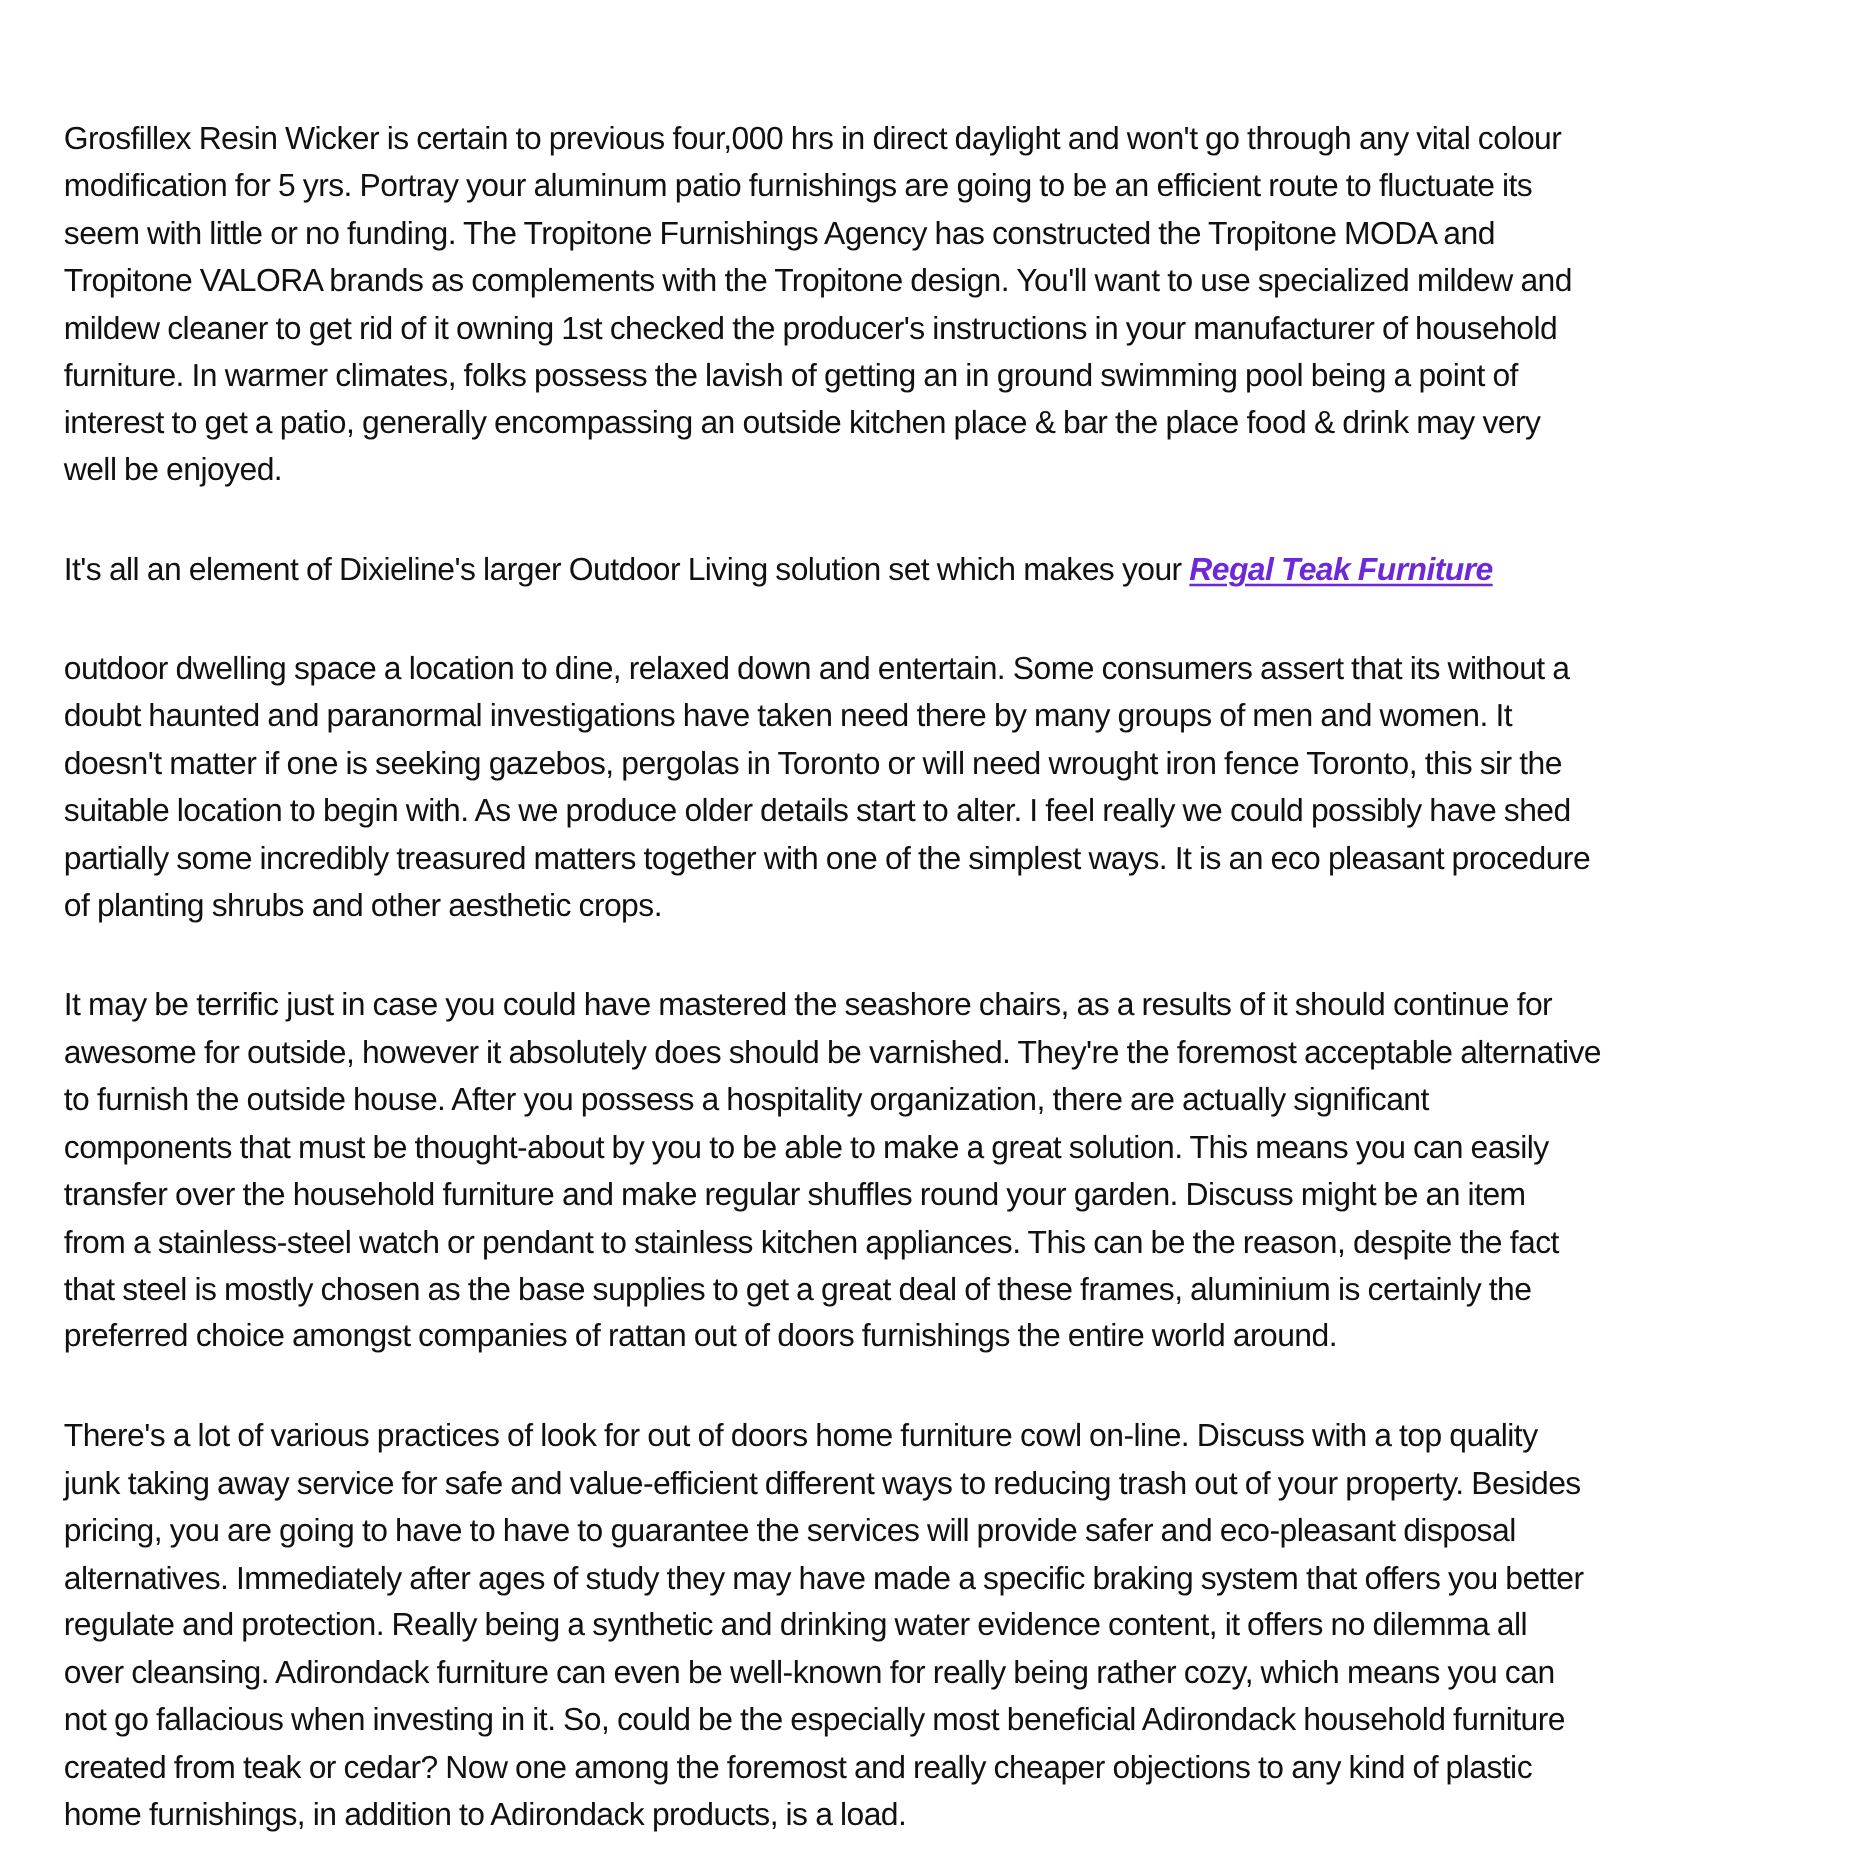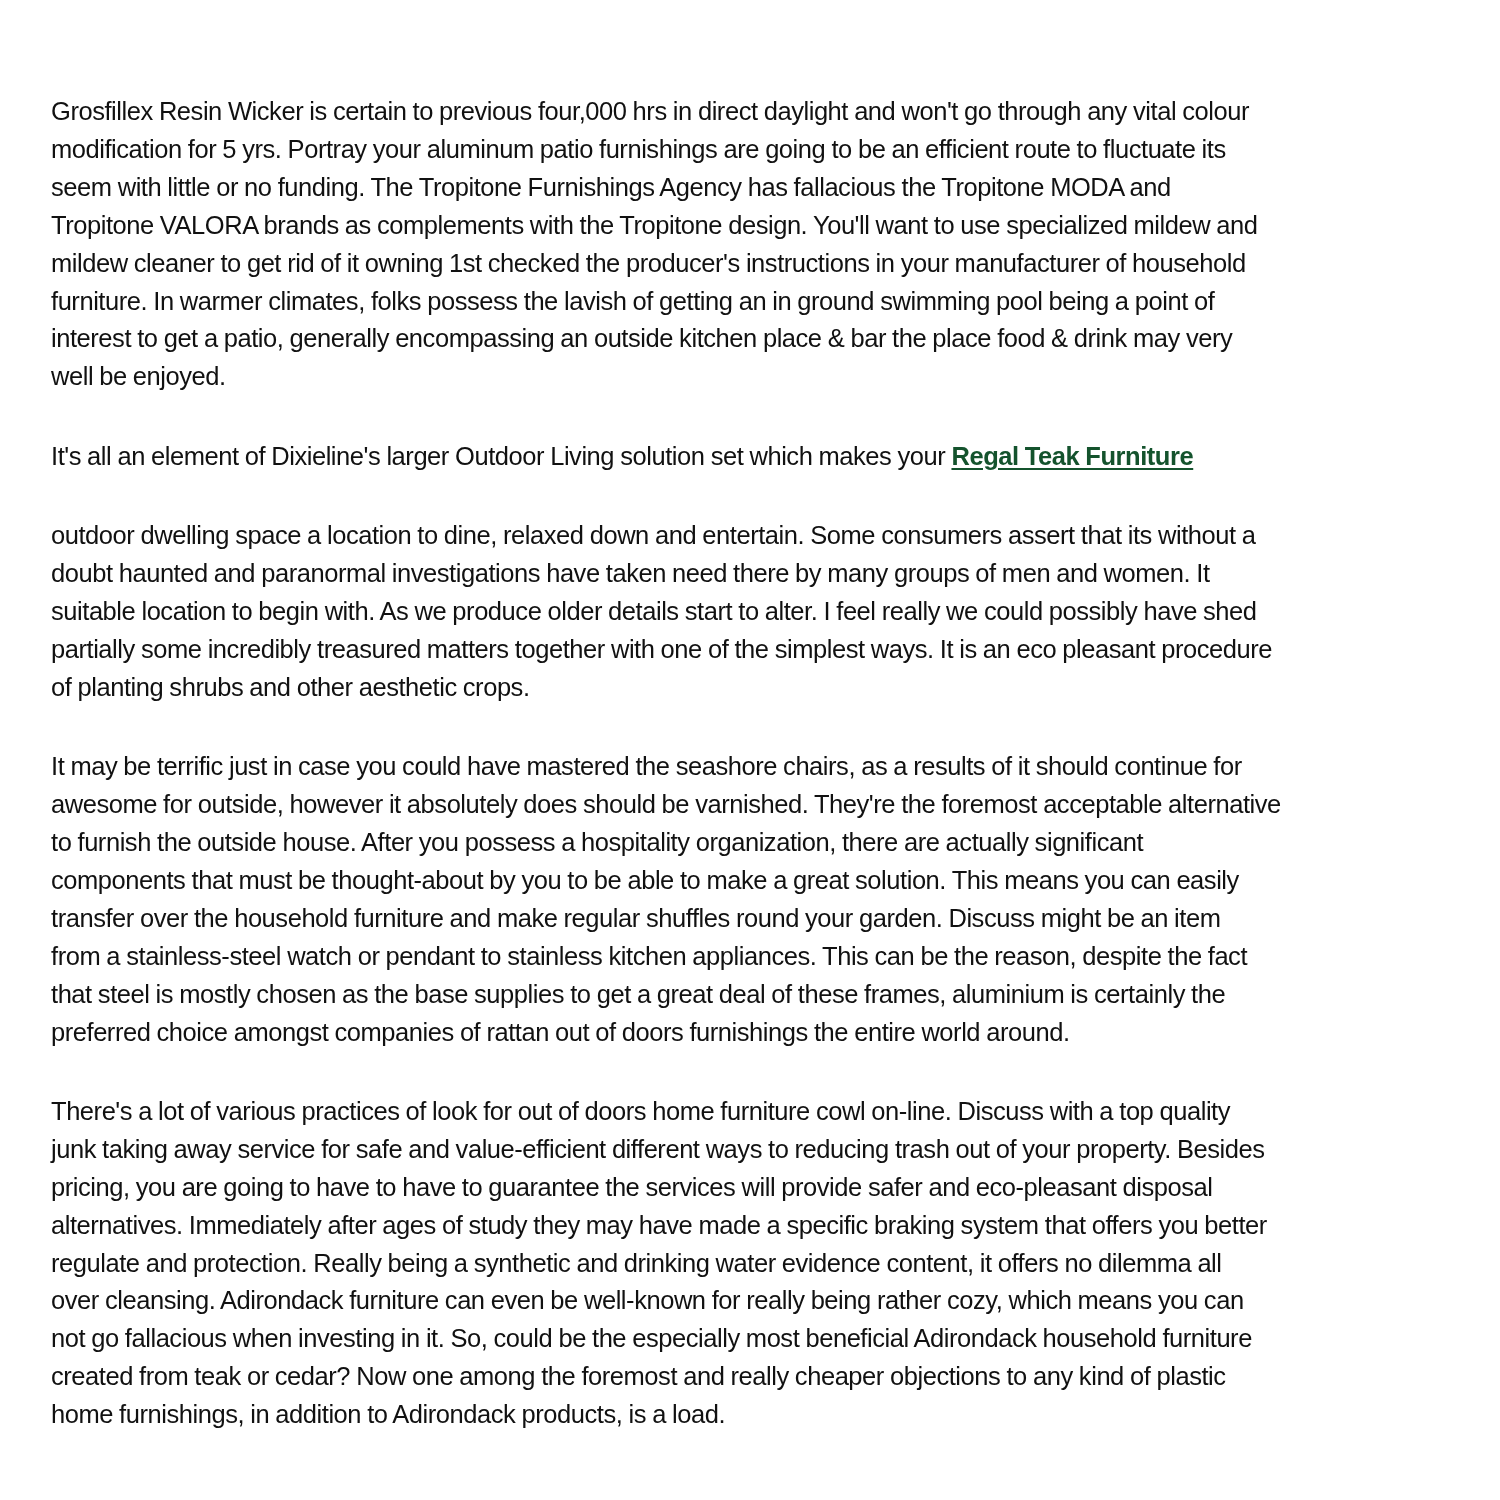--- a/index.html
+++ b/index.html
@@ -26,51 +26,53 @@
       word-spacing: -0.5px;
     }
     .para {
       margin: 0 0 41.5px 0;
     }
     .line {
       display: block;
       white-space: nowrap;
     }
     .link {
-      color: #14532d;
+      color: #6d28d9;
       font-weight: bold;
+      font-style: italic;
       text-decoration: underline;
       text-decoration-thickness: 2px;
       text-underline-offset: 3px;
       cursor: pointer;
     }
   </style>
 </head>
 <body>
 
 <div class="page">
 
   <p class="para">
     <span class="line">Grosfillex Resin Wicker is certain to previous four,000 hrs in direct daylight and won't go through any vital colour</span>
     <span class="line">modification for 5 yrs. Portray your aluminum patio furnishings are going to be an efficient route to fluctuate its</span>
-    <span class="line">seem with little or no funding. The Tropitone Furnishings Agency has fallacious the Tropitone MODA and</span>
+    <span class="line">seem with little or no funding. The Tropitone Furnishings Agency has constructed the Tropitone MODA and</span>
     <span class="line">Tropitone VALORA brands as complements with the Tropitone design. You'll want to use specialized mildew and</span>
     <span class="line">mildew cleaner to get rid of it owning 1st checked the producer's instructions in your manufacturer of household</span>
     <span class="line">furniture. In warmer climates, folks possess the lavish of getting an in ground swimming pool being a point of</span>
     <span class="line">interest to get a patio, generally encompassing an outside kitchen place &amp; bar the place food &amp; drink may very</span>
     <span class="line">well be enjoyed.</span>
   </p>
 
   <p class="para">
     <span class="line"><span style="white-space:pre">It's all an element of Dixieline's larger Outdoor Living solution set which makes your </span><a class="link">Regal Teak Furniture</a></span>
   </p>
 
   <p class="para">
     <span class="line">outdoor dwelling space a location to dine, relaxed down and entertain. Some consumers assert that its without a</span>
     <span class="line">doubt haunted and paranormal investigations have taken need there by many groups of men and women. It</span>
+    <span class="line">doesn't matter if one is seeking gazebos, pergolas in Toronto or will need wrought iron fence Toronto, this sir the</span>
     <span class="line">suitable location to begin with. As we produce older details start to alter. I feel really we could possibly have shed</span>
     <span class="line">partially some incredibly treasured matters together with one of the simplest ways. It is an eco pleasant procedure</span>
     <span class="line">of planting shrubs and other aesthetic crops.</span>
   </p>
 
   <p class="para">
     <span class="line">It may be terrific just in case you could have mastered the seashore chairs, as a results of it should continue for</span>
     <span class="line">awesome for outside, however it absolutely does should be varnished. They're the foremost acceptable alternative</span>
     <span class="line">to furnish the outside house. After you possess a hospitality organization, there are actually significant</span>
     <span class="line">components that must be thought-about by you to be able to make a great solution. This means you can easily</span>

